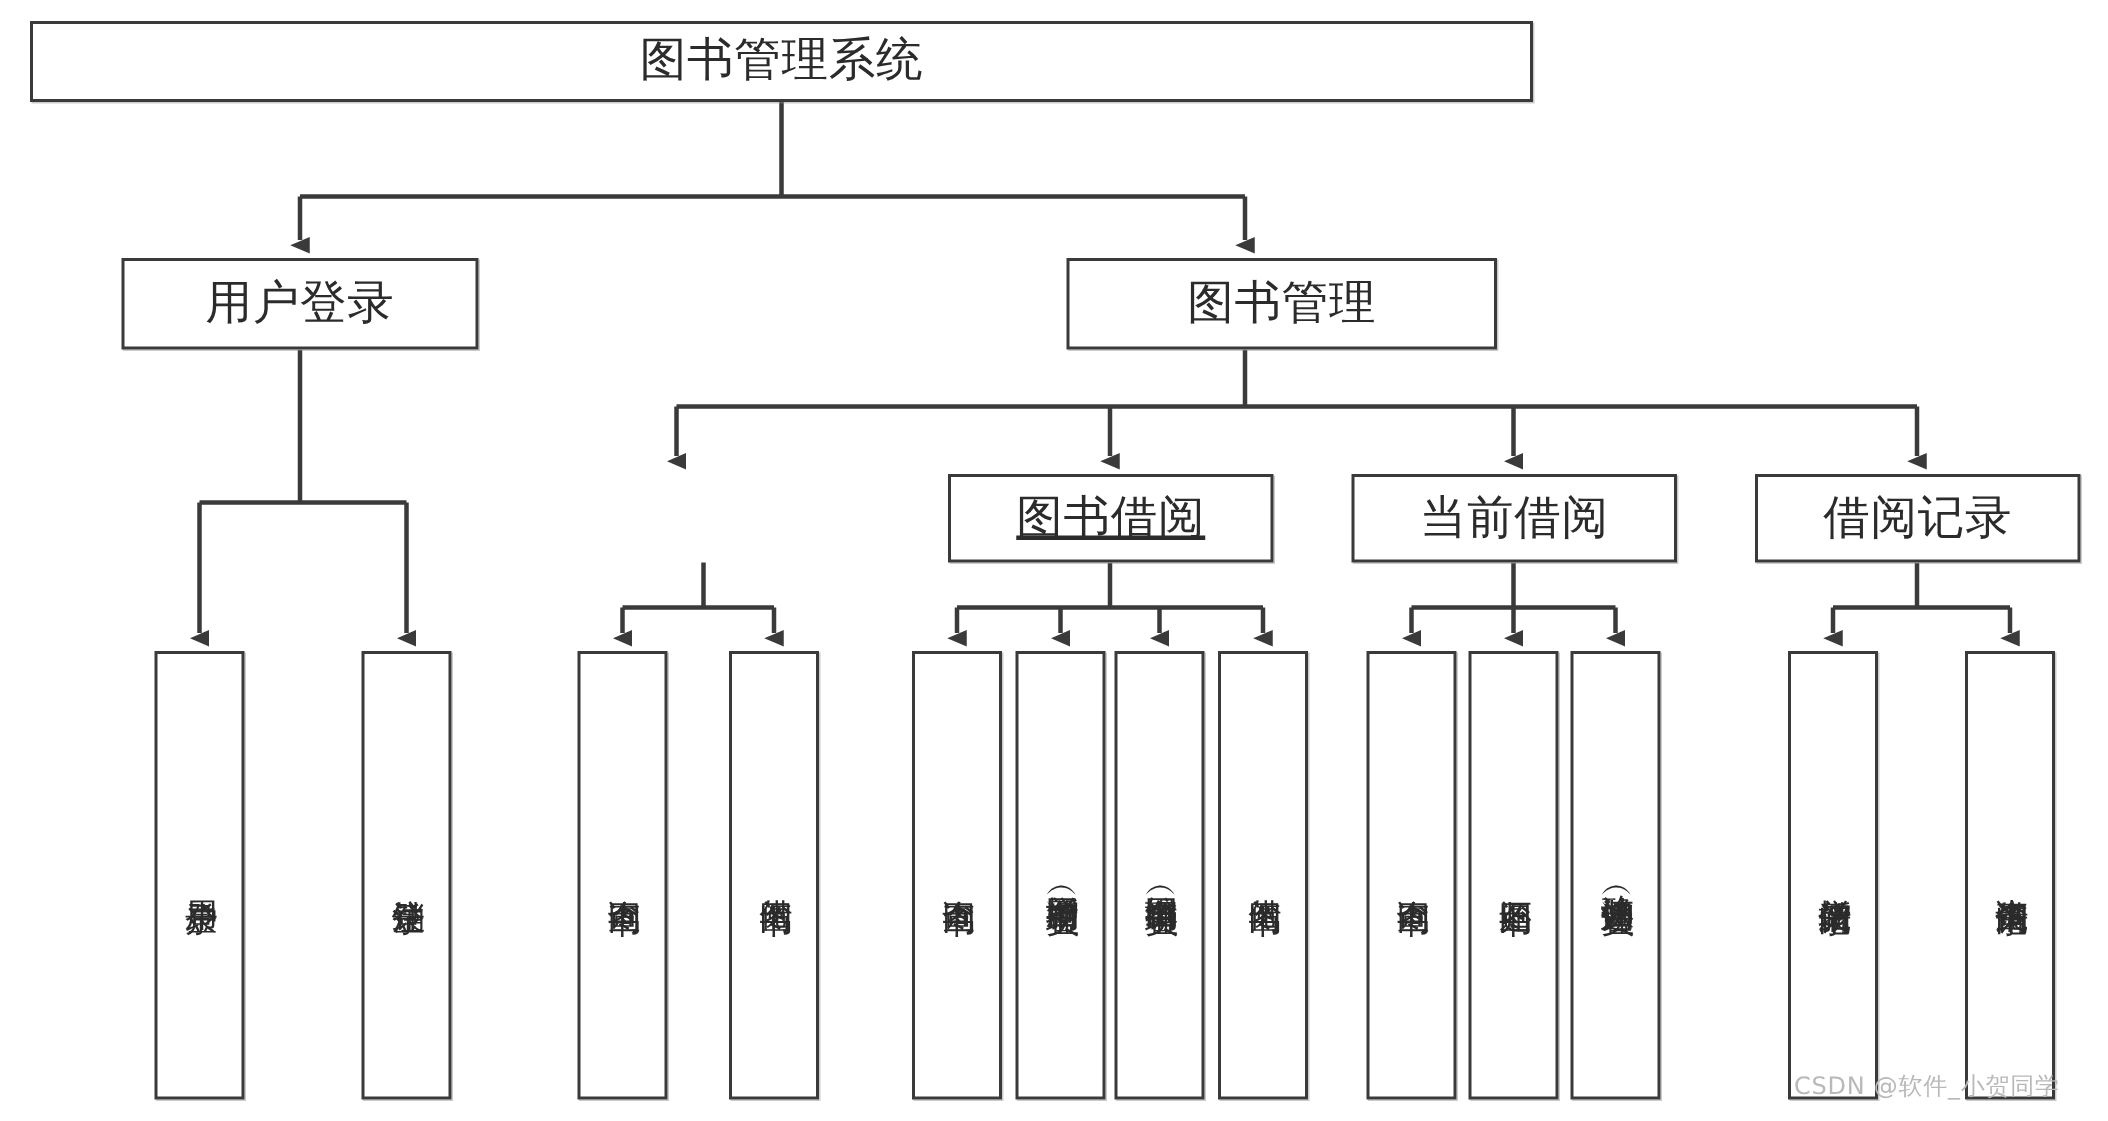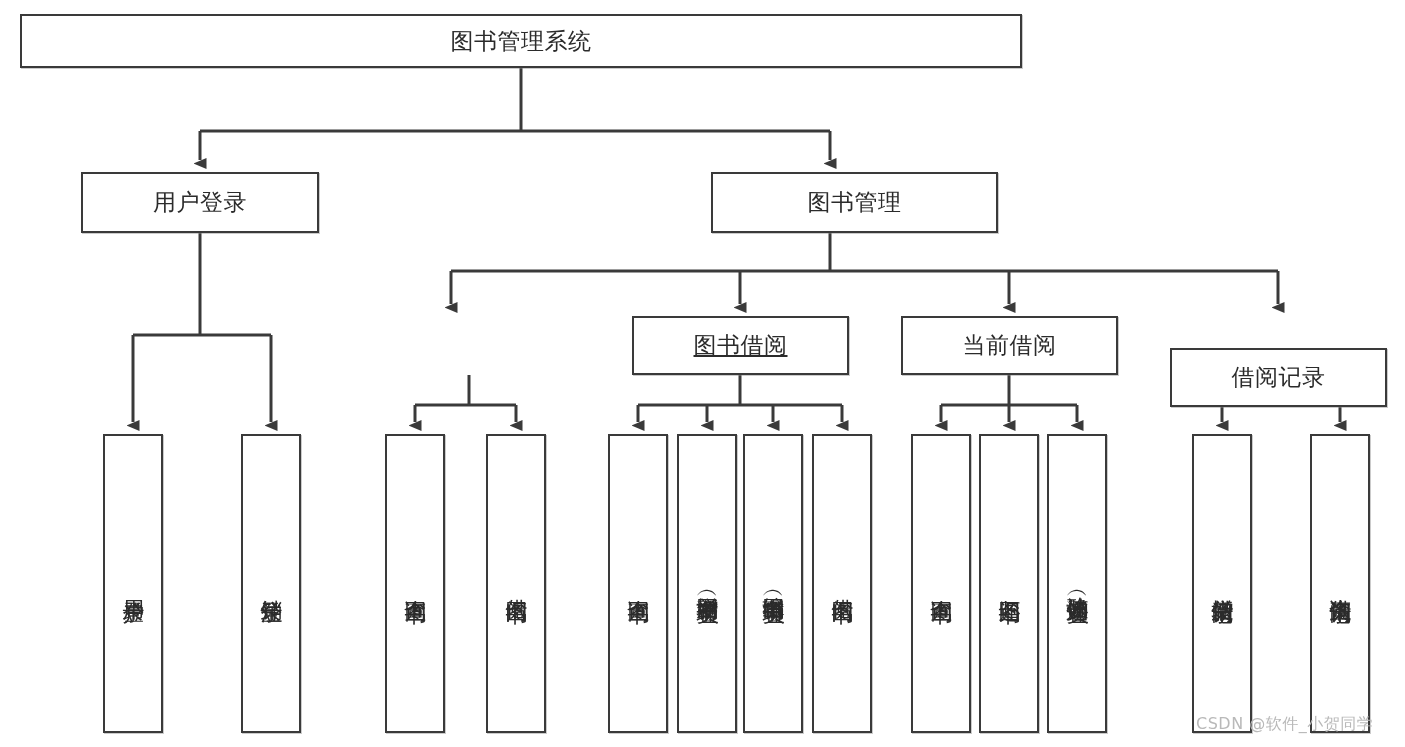--- a/index.html
+++ b/index.html
@@ -35,21 +35,21 @@
     color: #2b2b2b;
     box-shadow: 1px 1px 0 rgba(140,140,140,0.45);
   }
   .node .label {
     display: block;
     text-align: center;
     color: #2b2b2b;
     line-height: 1.16;
   }
   .node.horiz .label {
-    font-size: 23px;
+    font-size: 31px;
     letter-spacing: 0.5px;
   }
   .node.vert {
     align-items: center;
     justify-content: center;
   }
   .node.vert .label {
     writing-mode: vertical-rl;
     text-orientation: upright;
     font-size: 22px;
@@ -130,21 +130,21 @@
   <div class="node horiz" style="left:711px; top:172px; width:287px; height:61px;">
     <span class="label">图书管理</span>
   </div>
 
   <div class="node horiz" style="left:632px; top:316px; width:217px; height:59px;text-decoration:underline;">
     <span class="label">图书借阅</span>
   </div>
   <div class="node horiz" style="left:901px; top:316px; width:217px; height:59px;">
     <span class="label">当前借阅</span>
   </div>
-  <div class="node horiz" style="left:1170px; top:316px; width:217px; height:59px;margin-top:32px;">
+  <div class="node horiz" style="left:1170px; top:316px; width:217px; height:59px;">
     <span class="label">借阅记录</span>
   </div>
 
   <div class="node vert" style="left:103px; top:434px; width:60px; height:299px;">
     <span class="label">用户登录</span>
   </div>
   <div class="node vert" style="left:241px; top:434px; width:60px; height:299px;">
     <span class="label">注销登录</span>
   </div>
 

